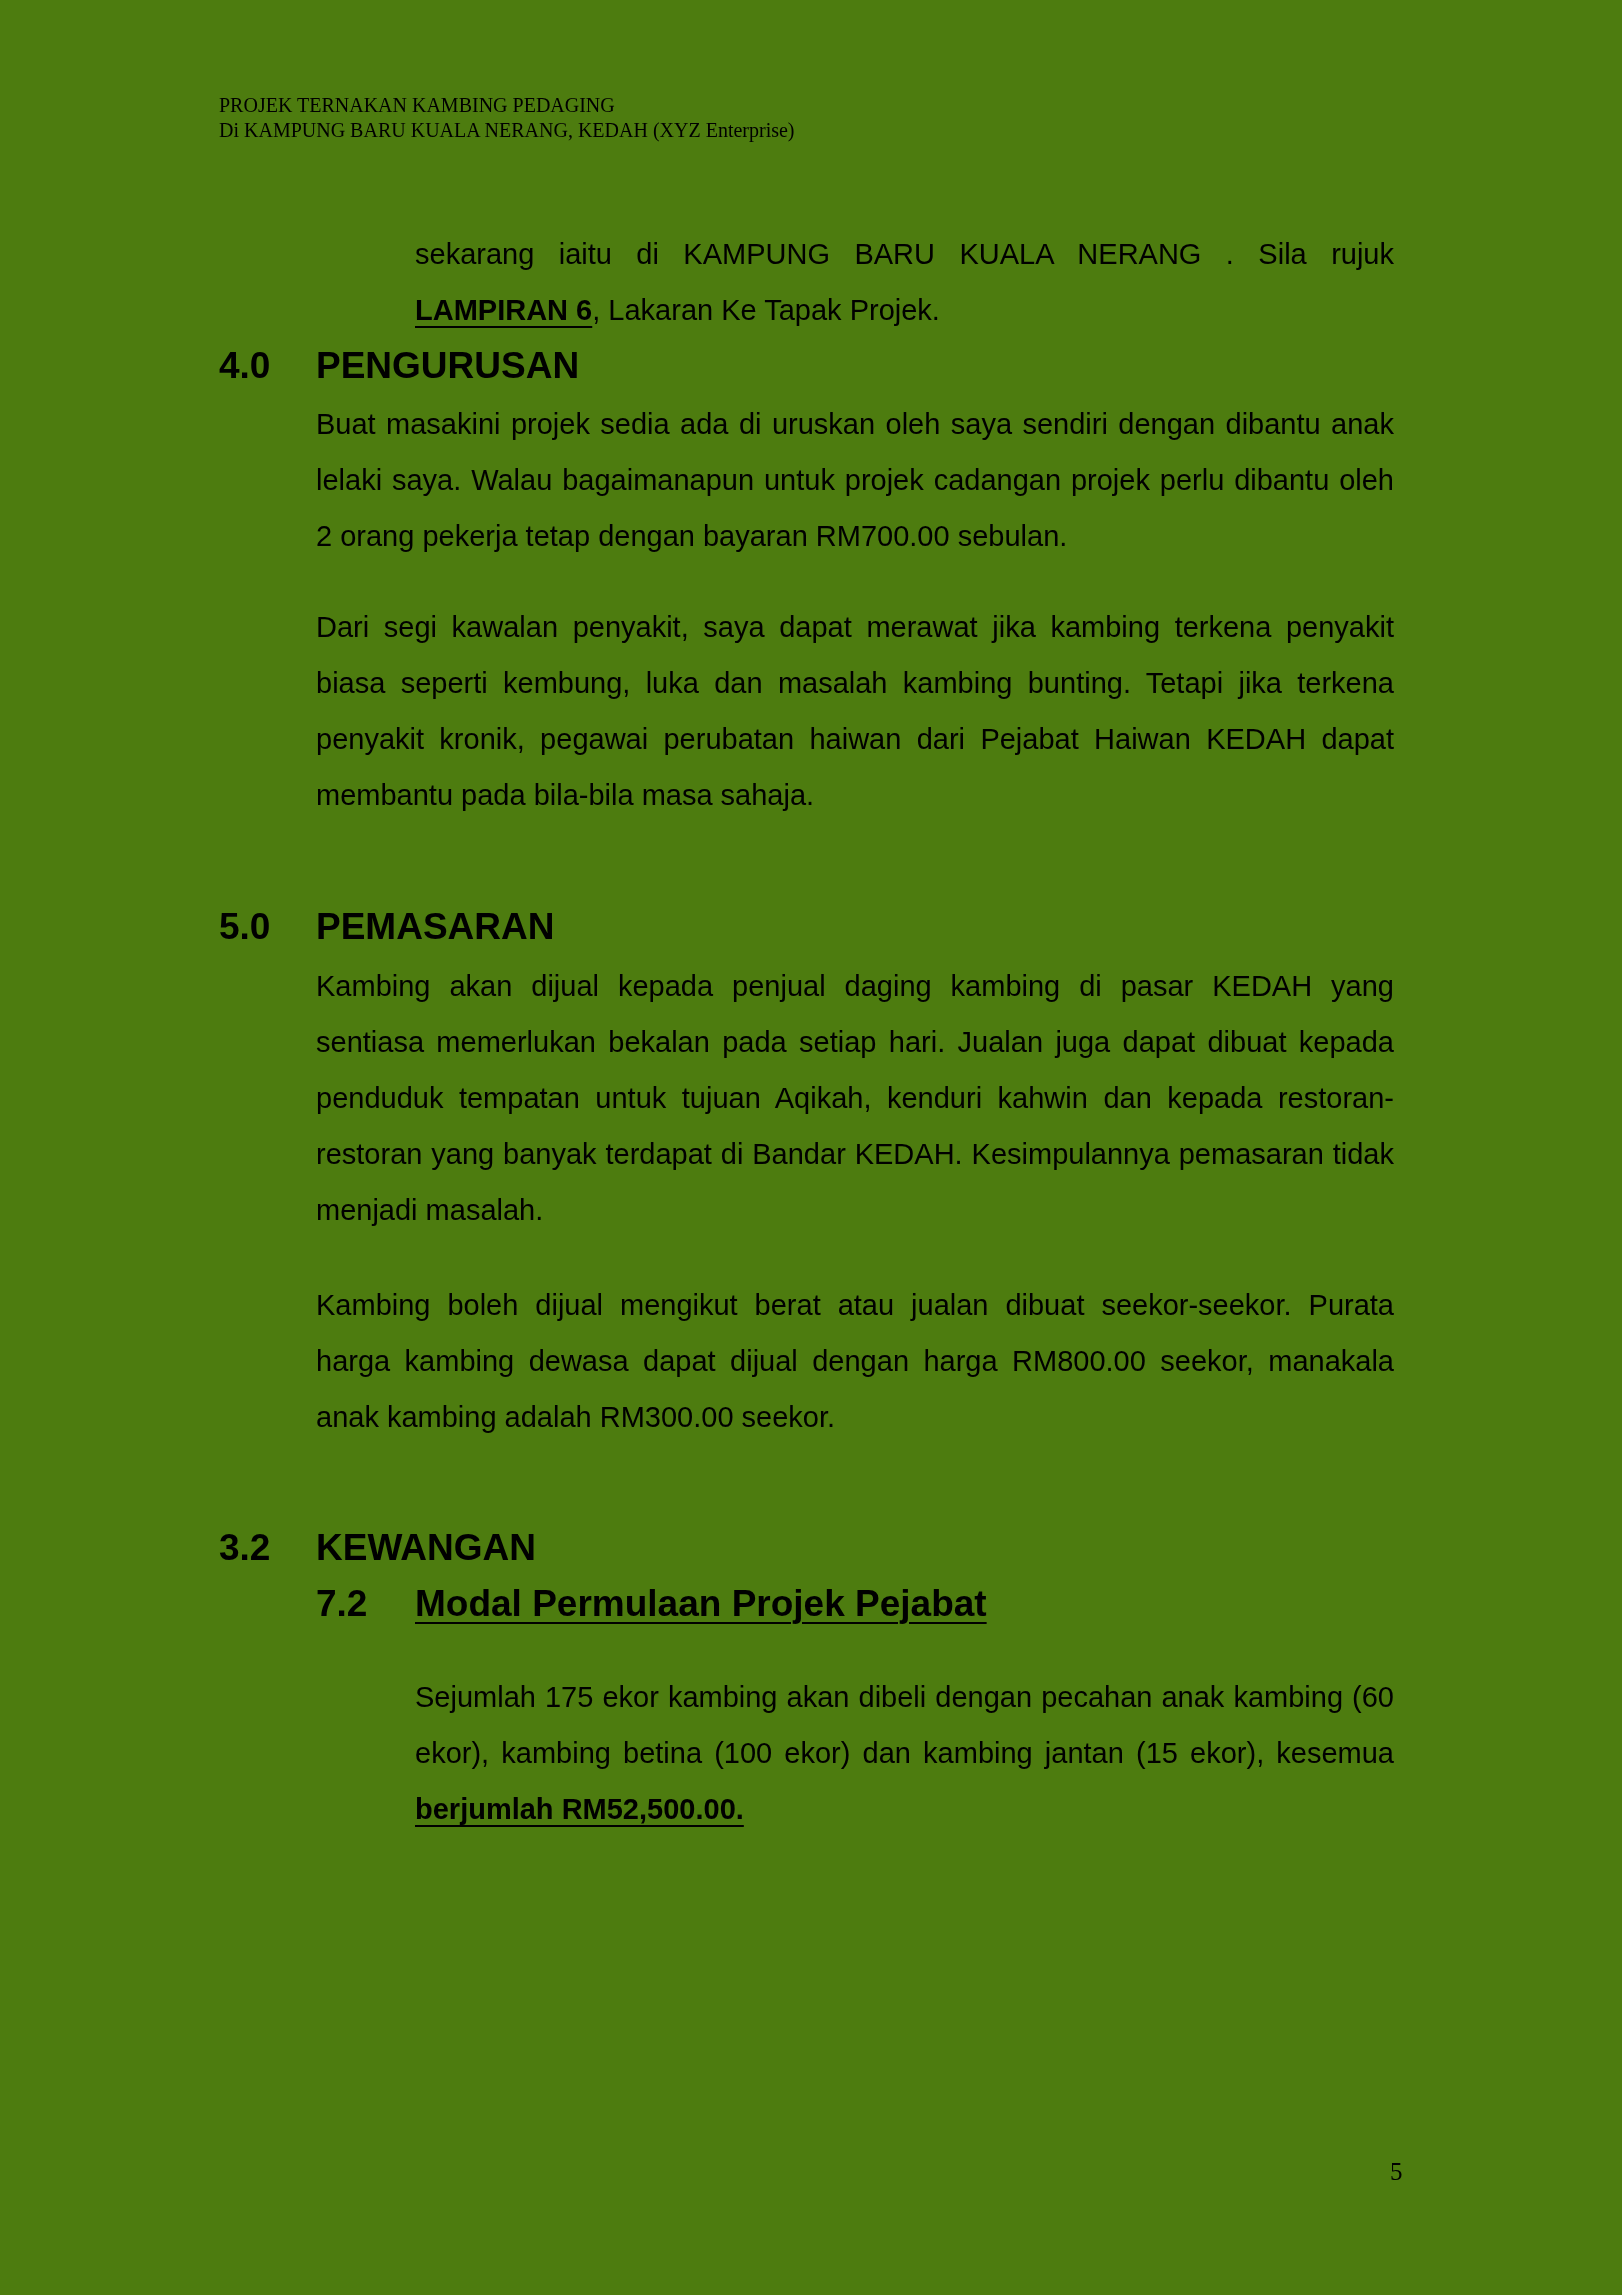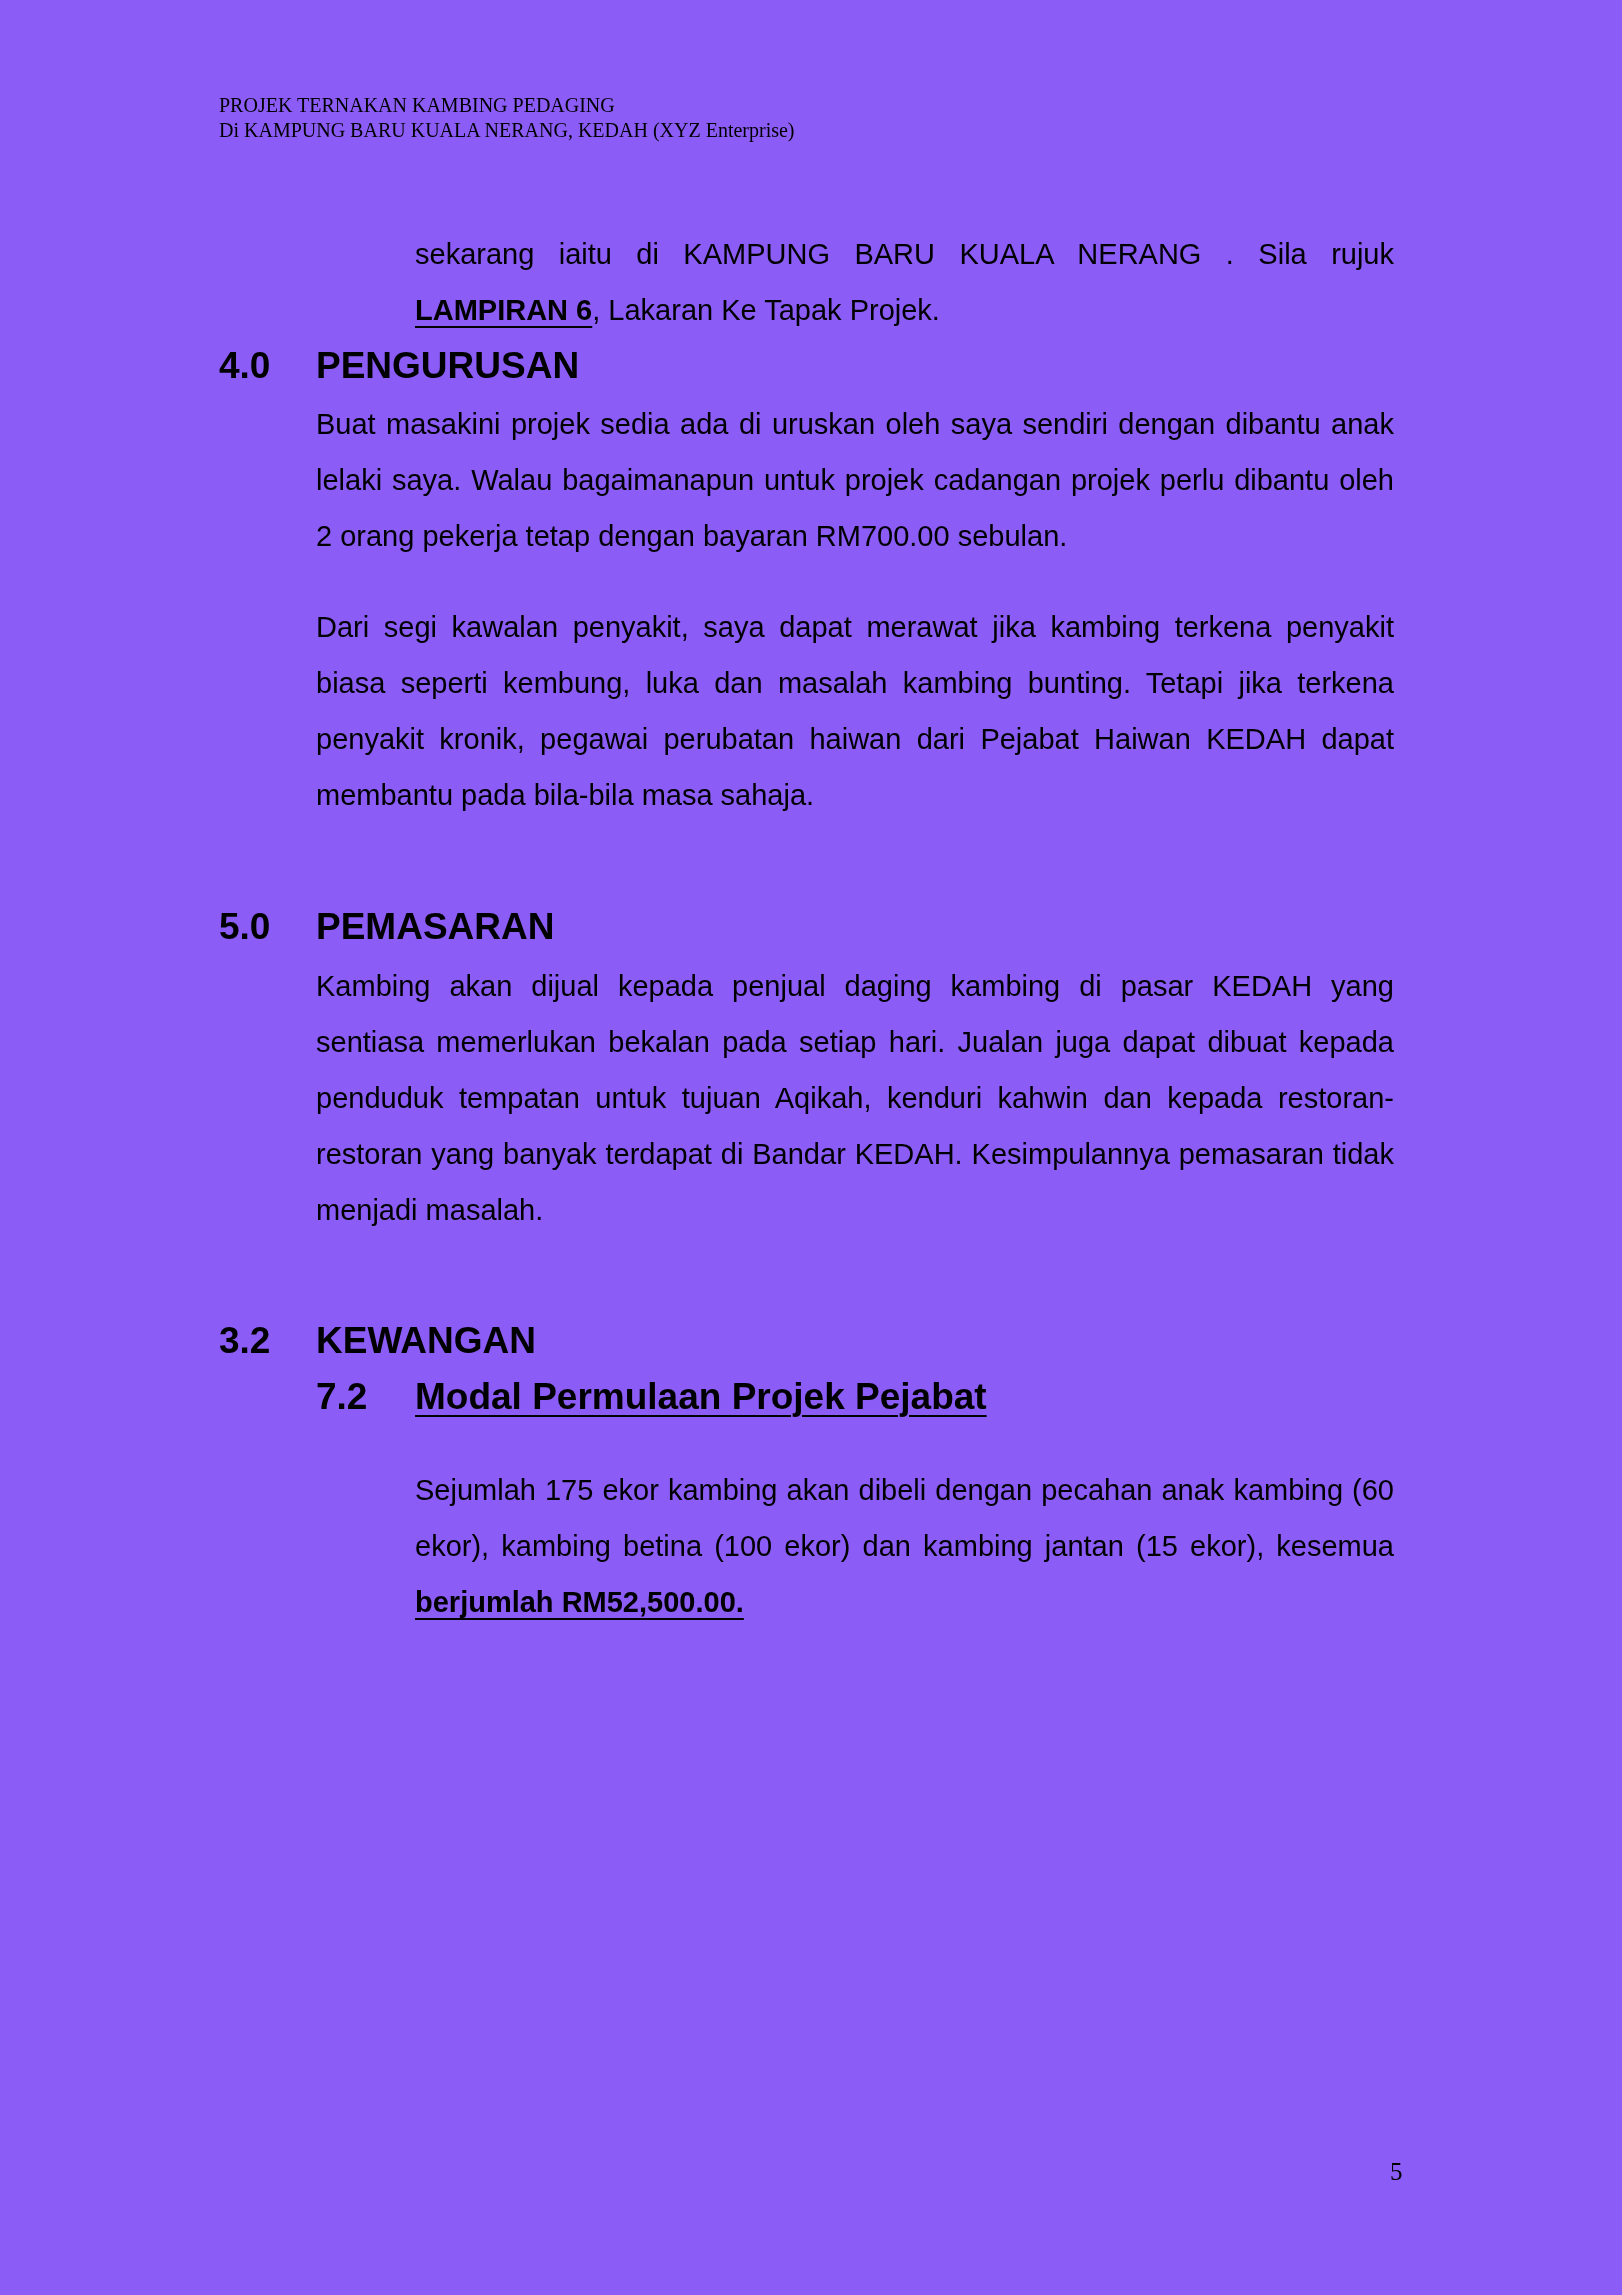--- a/index.html
+++ b/index.html
@@ -4,21 +4,21 @@
 <style>
   html, body {
     margin: 0;
     padding: 0;
     background: #888;
   }
   .page {
     position: relative;
     width: 1622px;
     height: 2295px;
-    background: #8b5cf6;
+    background: #4d7c0f;
     color: #000000;
     font-family: "Liberation Sans", sans-serif;
     overflow: hidden;
   }
   .running-header {
     position: absolute;
     left: 219px;
     top: 93px;
     font-family: "Liberation Serif", serif;
     font-size: 20px;
@@ -107,20 +107,21 @@
 
     <p class="para indent1 mt44">Dari segi kawalan penyakit, saya dapat merawat jika kambing terkena penyakit biasa seperti kembung, luka dan masalah kambing bunting.  Tetapi jika terkena penyakit kronik, pegawai perubatan haiwan dari Pejabat Haiwan KEDAH dapat membantu pada bila-bila masa sahaja.</p>
 
     <div class="section-heading mt96">
       <span class="num">5.0</span>
       <span>PEMASARAN</span>
     </div>
 
     <p class="para indent1 mt4">Kambing akan dijual kepada penjual daging kambing di pasar KEDAH yang sentiasa memerlukan bekalan pada setiap hari.  Jualan juga dapat dibuat kepada penduduk tempatan untuk tujuan Aqikah, kenduri kahwin dan kepada restoran-restoran yang banyak terdapat di Bandar KEDAH. Kesimpulannya pemasaran tidak menjadi masalah.</p>
 
+    <p class="para indent1 mt49">Kambing boleh dijual mengikut berat atau jualan dibuat seekor-seekor.  Purata harga kambing dewasa dapat dijual dengan harga RM800.00 seekor, manakala anak kambing adalah RM300.00 seekor.</p>
 
     <div class="section-heading mt95">
       <span class="num">3.2</span>
       <span>KEWANGAN</span>
     </div>
 
     <div class="section-heading sub-heading">
       <span class="num">7.2</span>
       <span class="u">Modal Permulaan Projek Pejabat</span>
     </div>

